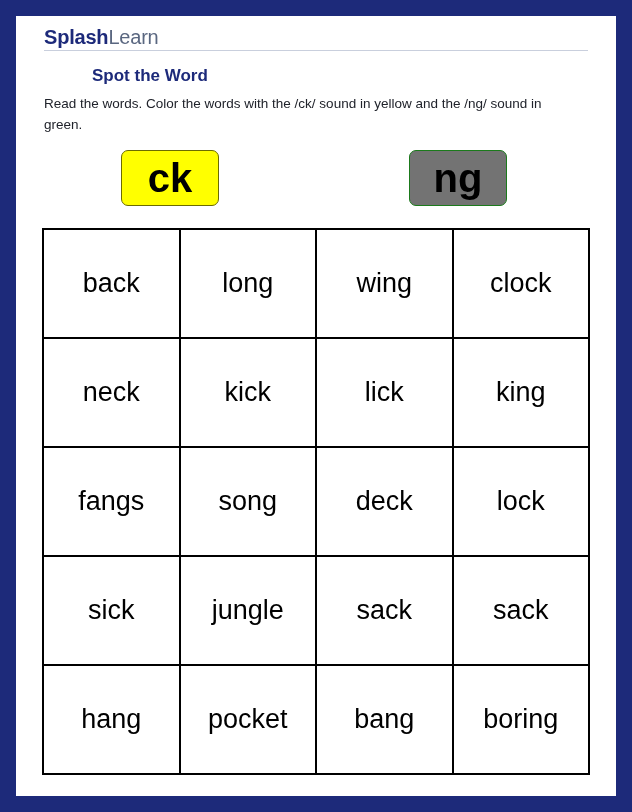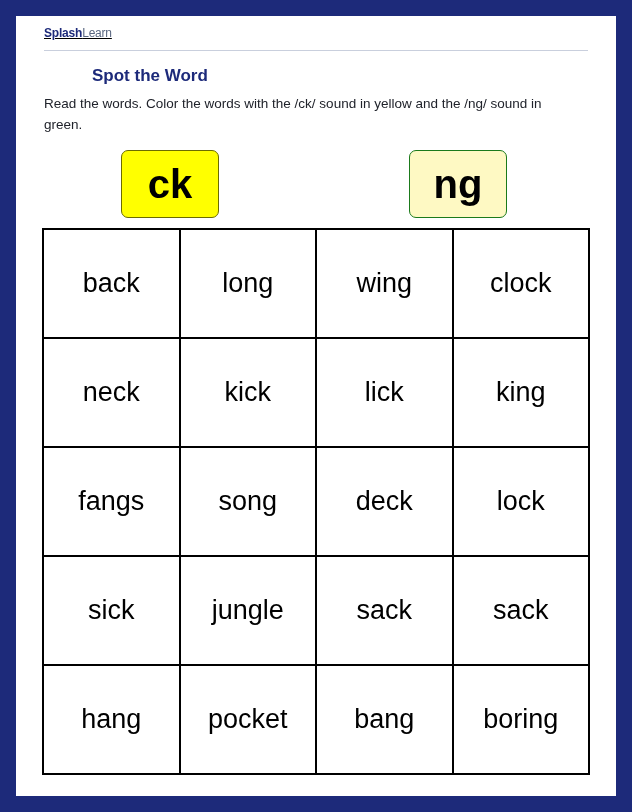--- a/index.html
+++ b/index.html
@@ -19,24 +19,23 @@
     top: 16px;
     width: 600px;
     height: 780px;
     background: #ffffff;
     box-sizing: border-box;
   }
   .brand {
     position: absolute;
     left: 28px;
     top: 10px;
-    font-size: 12px;
+    font-size: 20px;
     letter-spacing: -0.2px;
     white-space: nowrap;
-    text-decoration: underline;
   }
   .brand .b1 {
     color: #1d2a7a;
     font-weight: bold;
   }
   .brand .b2 {
     color: #5a6780;
     font-weight: normal;
   }
   .rule {
@@ -69,38 +68,38 @@
     position: absolute;
     left: 0;
     top: 134px;
     width: 600px;
     height: 60px;
   }
   .key {
     position: absolute;
     top: 0;
     width: 98px;
-    height: 68px;
+    height: 56px;
     border-radius: 7px;
     display: flex;
     align-items: center;
     justify-content: center;
     font-size: 40px;
     font-weight: bold;
     color: #000000;
     box-sizing: border-box;
   }
   .key-ck {
     left: 105px;
     background: #ffff00;
     border: 1px solid #6b6b00;
   }
   .key-ng {
     left: 393px;
-    background: #fef9c3;
+    background: #737373;
     border: 1px solid #1b7a1b;
   }
   .grid {
     position: absolute;
     left: 26px;
     top: 212px;
     width: 548px;
     border-left: 2px solid #000;
     border-top: 2px solid #000;
     box-sizing: border-box;

